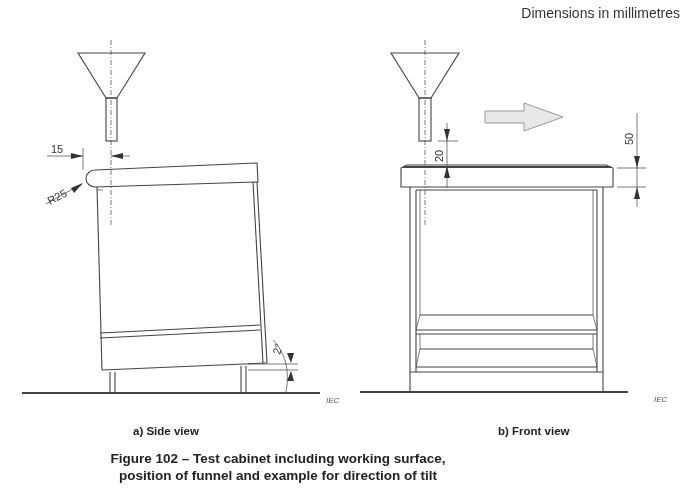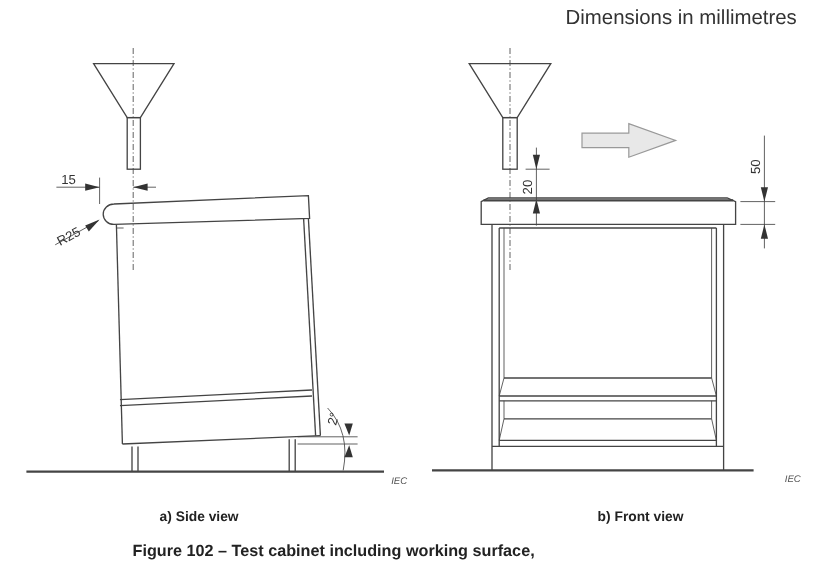--- a/index.html
+++ b/index.html
@@ -1,17 +1,17 @@
 <!DOCTYPE html>
 <html><head>
 <meta charset="utf-8">
 <style>
   html, body { margin:0; padding:0; background:#ffffff; }
   body { width:680px; height:488px; position:relative; overflow:hidden; font-family:"Liberation Sans", sans-serif; color:#222; }
-  .units { position:absolute; top:5px; right:16px; font-size:17px; color:#333; }
+  .units { position:absolute; top:5px; right:0; font-size:14px; color:#333; }
   svg.drawing { position:absolute; left:0; top:0; }
   .subcap { position:absolute; font-size:11.5px; font-weight:bold; color:#222; }
   .caption { position:absolute; left:0; width:556px; top:450px; text-align:center; font-size:13.5px; font-weight:bold; line-height:17px; color:#222; }
   .iec { position:absolute; font-size:8px; font-style:italic; color:#555;margin-left:23px; }
   .dimtxt { font-family:"Liberation Sans", sans-serif; font-size:11px; fill:#333; }
 </style>
 </head>
 <body>
 
 <div class="units">Dimensions in millimetres</div>
@@ -120,13 +120,14 @@
 </svg>
 
 <div class="iec" style="left:303px; top:396px;">IEC</div>
 <div class="iec" style="left:631px; top:395px;">IEC</div>
 
 <div class="subcap" style="left:133px; top:425px;text-align:right;">a) Side view</div>
 <div class="subcap" style="left:462px; top:425px;padding-left:36px;">b) Front view</div>
 
 <div class="caption">
   <div>Figure 102 – Test cabinet including working surface,</div>
+  <div>position of funnel and example for direction of tilt</div>
 </div>
 
 </body></html>

